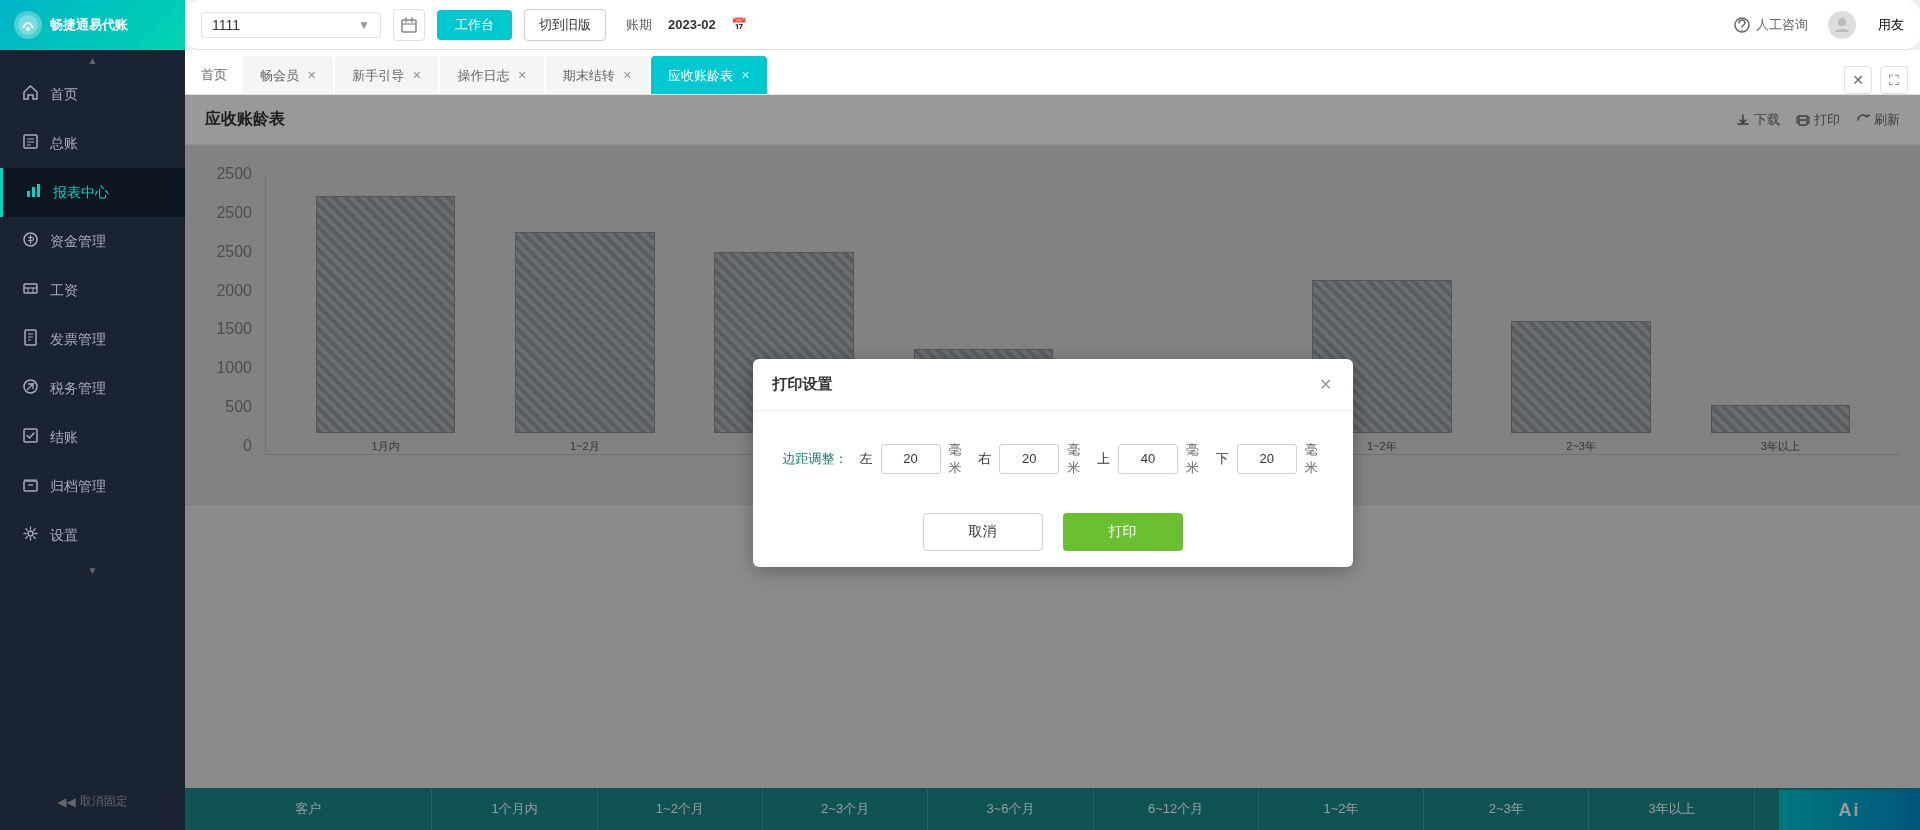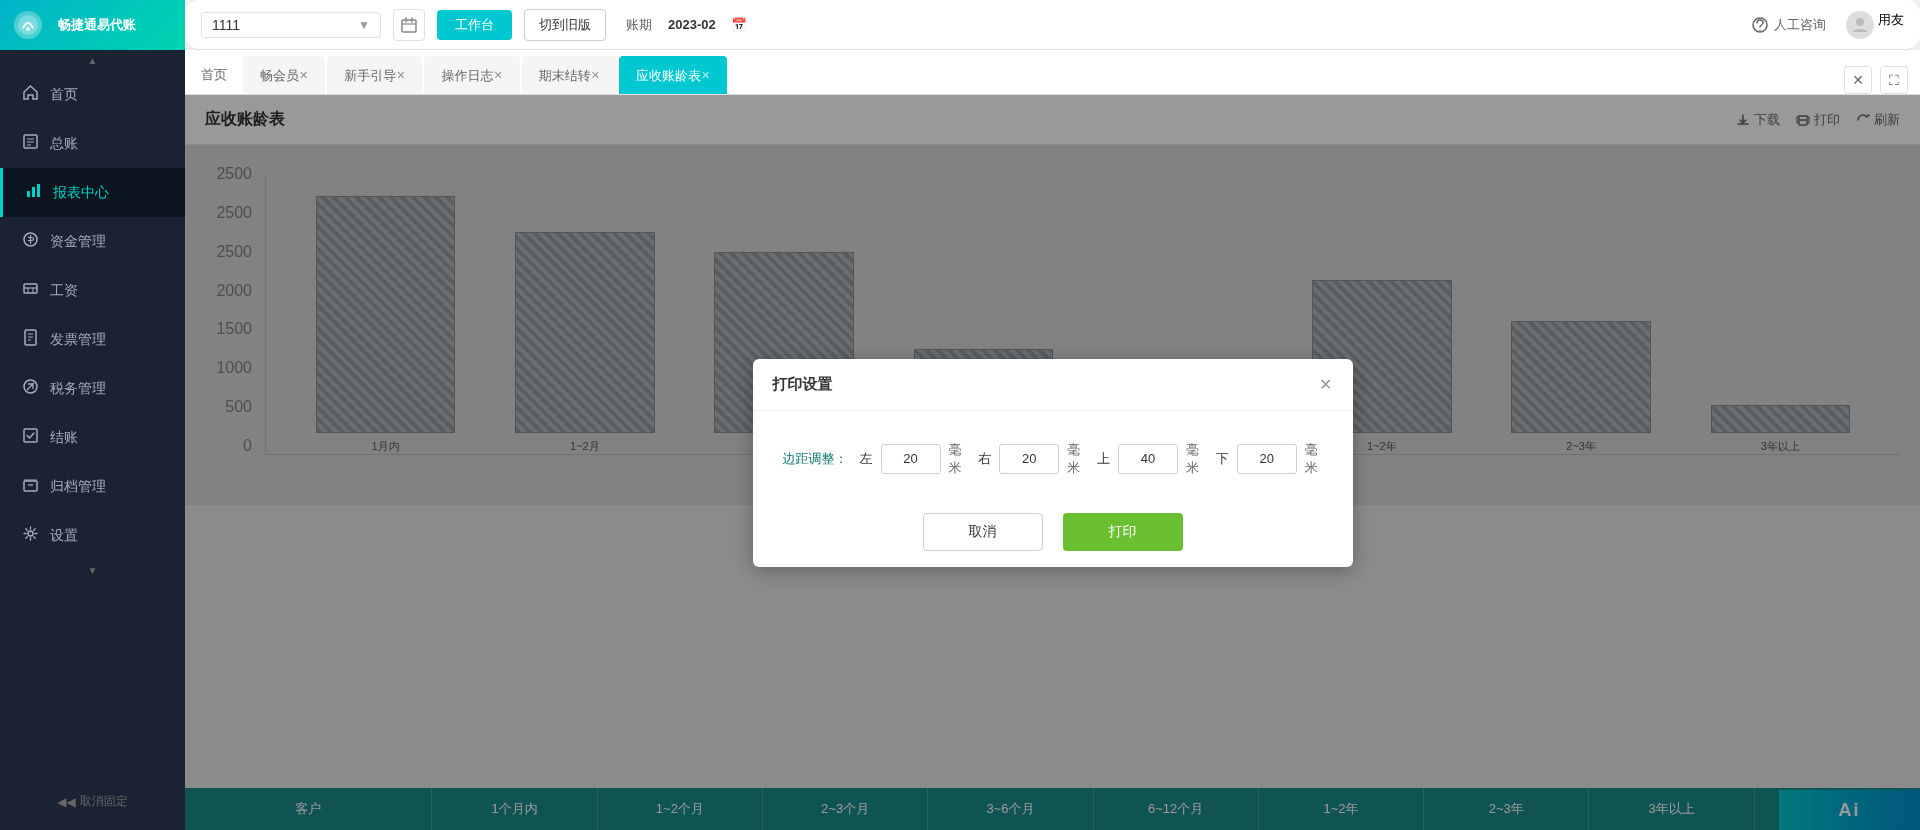--- a/index.html
+++ b/index.html
@@ -15,21 +15,21 @@
       padding: 0 16px;
       gap: 12px;
     }
     .logo-area {
       width: 185px;
       height: 50px;
       background: linear-gradient(135deg, #00b4c8, #00d4b0);
       display: flex;
       align-items: center;
       padding: 0 14px;
-      gap: 16px;
+      gap: 8px;
       flex-shrink: 0;
     }
     .logo-icon {
       width: 28px;
       height: 28px;
       background: rgba(255,255,255,0.3);
       border-radius: 50%;
       display: flex;
       align-items: center;
       justify-content: center;
@@ -91,21 +91,21 @@
       margin-left: auto;
       display: flex;
       align-items: center;
       gap: 20px;
     }
     .support-btn {
       display: flex; align-items: center; gap: 6px;
       color: #666; cursor: pointer; font-size: 13px;
     }
     .user-area {
-      display: flex; gap: 4px; cursor: pointer;
+      display: flex; align-items: center; gap: 22px; cursor: pointer;
     }
     .user-avatar {
       width: 28px; height: 28px;
       background: #ddd;
       border-radius: 50%;
       display: flex; align-items: center; justify-content: center;
       color: #999; font-size: 12px;
     }
 
     
@@ -179,20 +179,21 @@
       align-items: flex-end;
       padding: 0 0 0 0;
       gap: 0;
       overflow: hidden;
     }
     .tab-item {
       height: 38px;
       padding: 0 16px;
       display: flex;
       align-items: center;
+      gap: 8px;
       cursor: pointer;
       border: 1px solid transparent;
       border-bottom: none;
       border-radius: 4px 4px 0 0;
       font-size: 13px;
       color: #666;
       background: #f5f5f5;
       margin-right: 2px;
       white-space: nowrap;
     }

